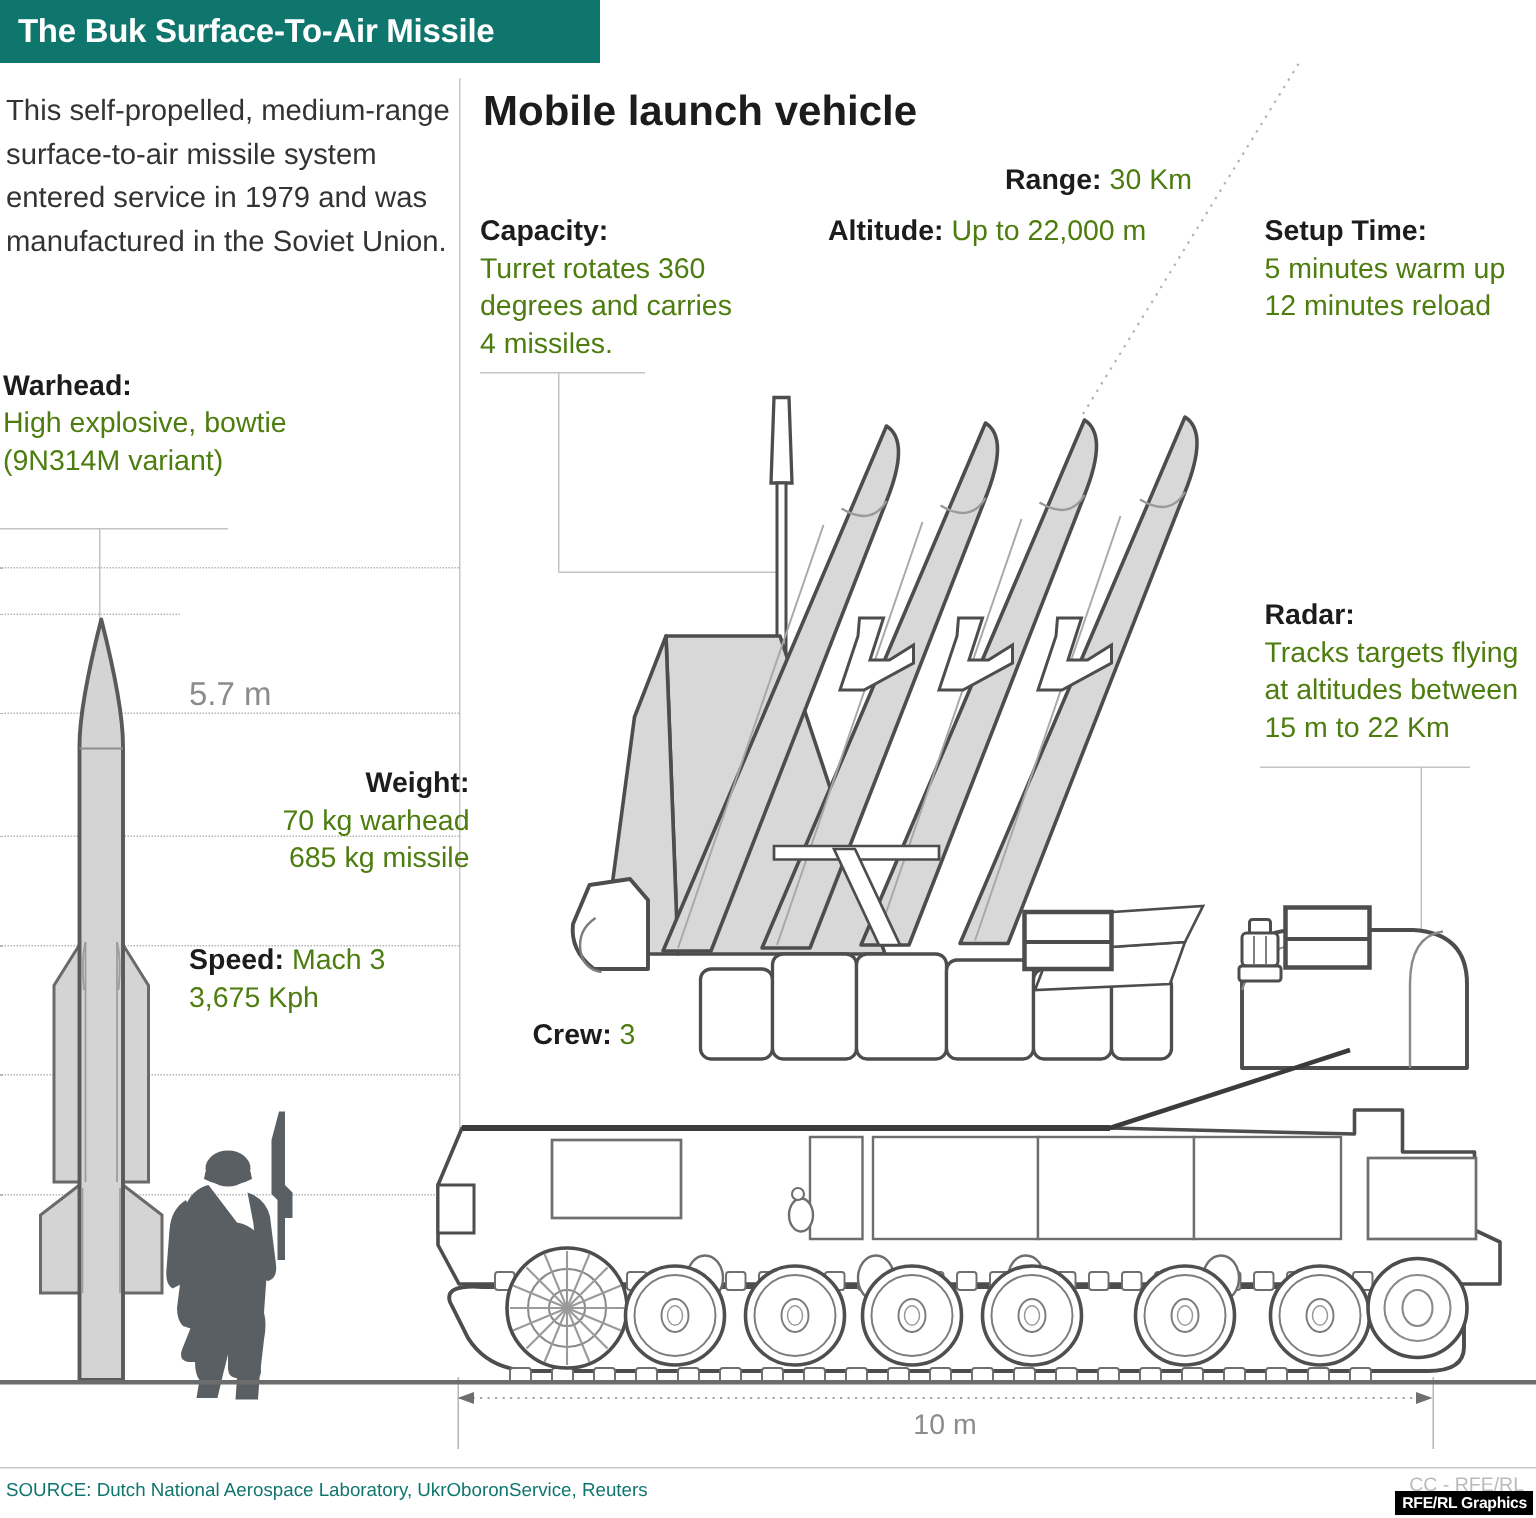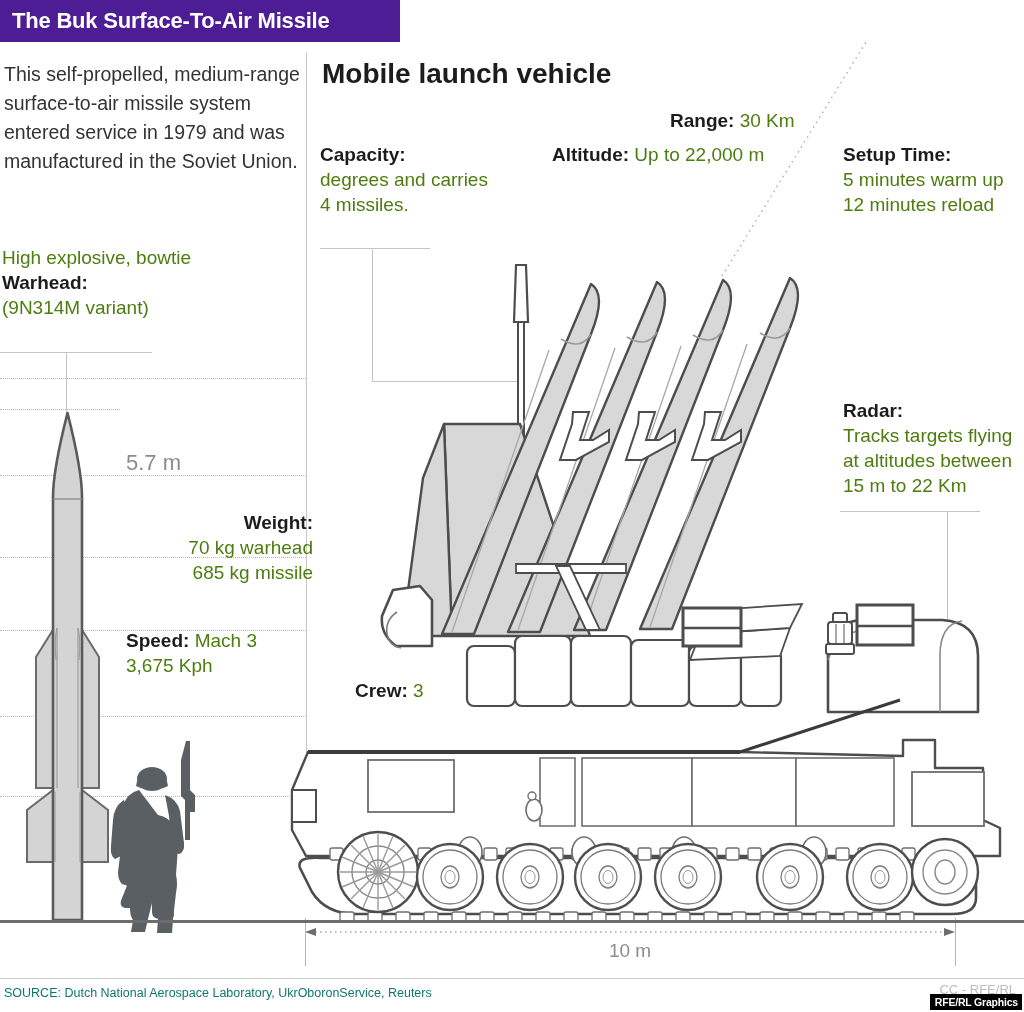--- a/index.html
+++ b/index.html
@@ -12,21 +12,21 @@
     color: #3a3a3a;
     position: relative;
     overflow: hidden;
   }
   #root { position: relative; width: 1024px; height: 1012px; }
 
   
   .header-bar {
     position: absolute; left: 0; top: 0;
     width: 400px; height: 42px;
-    background: #4c1d95;
+    background: #0f766e;
     display: flex; align-items: center;
   }
   .header-title {
     color: #ffffff;
     font-size: 22px;
     font-weight: bold;
     letter-spacing: -0.2px;
     padding-left: 12px;
     white-space: nowrap;
   }
@@ -151,22 +151,22 @@
 
   <div class="art" style="left:307px; top:370px; width:717px; height:440px; background:#ffffff;"></div>
 
   <div class="divider-vert"></div>
 
   <div class="left-panel">
 
     <div class="intro">This self-propelled, medium-range surface-to-air missile system entered service in 1979 and was manufactured in the Soviet Union.</div>
 
     <div class="label-block blk-warhead">
+      <div class="lbl-line lbl-head">Warhead:</div>
       <div class="lbl-line lbl-body">High explosive, bowtie</div>
-      <div class="lbl-line lbl-head">Warhead:</div>
       <div class="lbl-line lbl-body">(9N314M variant)</div>
     </div>
 
     <div class="label-block lbl-57">5.7 m</div>
 
     <div class="label-block blk-weight">
       <div class="lbl-line lbl-head">Weight:</div>
       <div class="lbl-line lbl-body">70 kg warhead</div>
       <div class="lbl-line lbl-body">685 kg missile</div>
     </div>
@@ -177,20 +177,21 @@
     </div>
   </div>
 
   <div class="leader" style="left:0px; top:352px; width:152px; height:1px;"></div>
   <div class="leader" style="left:66px; top:352px; width:1px; height:62px;"></div>
 
   <div class="section-title">Mobile launch vehicle</div>
 
   <div class="label-block blk-capacity">
     <div class="lbl-line lbl-head">Capacity:</div>
+    <div class="lbl-line lbl-body">Turret rotates 360</div>
     <div class="lbl-line lbl-body">degrees and carries</div>
     <div class="lbl-line lbl-body">4 missiles.</div>
   </div>
 
   <div class="leader" style="left:320px; top:248px; width:110px; height:1px;"></div>
   <div class="leader" style="left:372px; top:248px; width:1px; height:133px;"></div>
   <div class="leader" style="left:372px; top:381px; width:146px; height:1px;"></div>
 
   <div class="label-block blk-range">
     <div class="lbl-line"><span class="lbl-head">Range:</span> <span class="lbl-body">30 Km</span></div>

